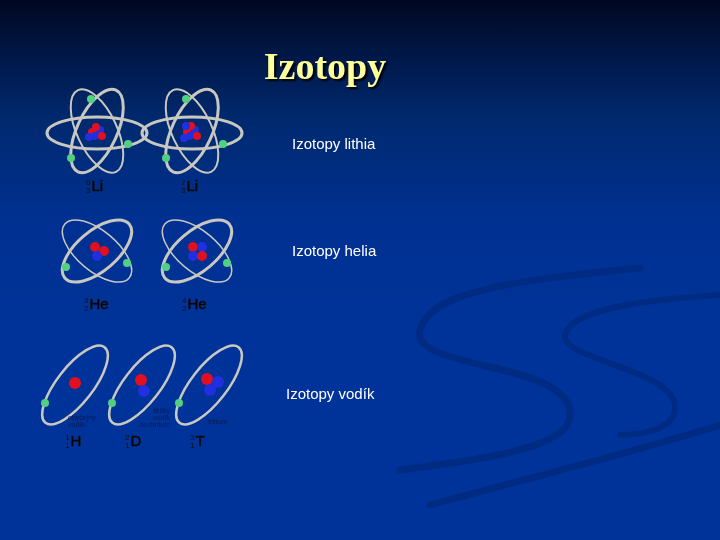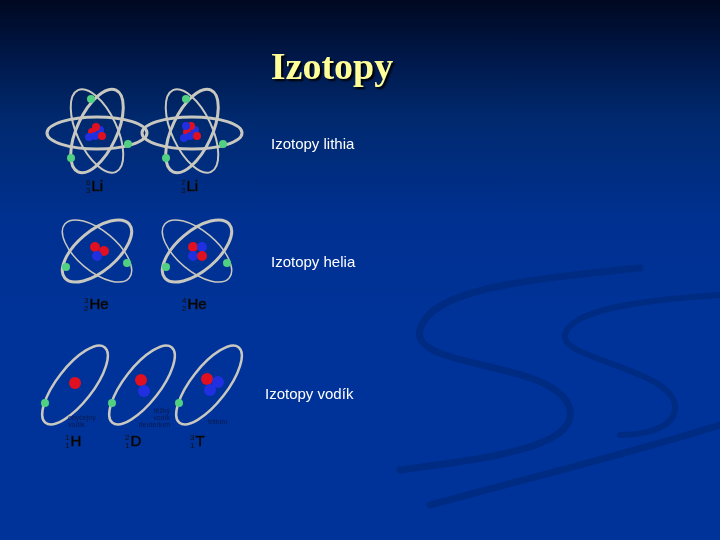--- a/index.html
+++ b/index.html
@@ -4,27 +4,28 @@
 <style>
   html, body { margin:0; padding:0; }
   body {
     width:720px; height:540px; overflow:hidden; position:relative;
     background: linear-gradient(180deg, #000820 0%, #001a4e 12%, #00296e 22%, #003090 40%, #003399 60%, #003399 100%);
     font-family: "Liberation Sans", sans-serif;
   }
   .slide { position:absolute; inset:0; }
   .swirls { position:absolute; left:0; top:0; width:720px; height:540px; }
   .title {
-    position:absolute; left:12px; width:640px; top:44px; text-align:center;
+    position:absolute; left:5px; width:640px; top:44px; text-align:center;
     font-family: "Liberation Serif", serif; font-weight:bold; font-size:38px;
     color:#ffff99; text-shadow: 2px 2px 2px #000;
   }
   .label {
     position:absolute; color:#ffffff; font-size:15px;
     font-family: "Liberation Sans", sans-serif;
+    margin-left: 21px;
   }
   .atom { position:absolute; }
   .iso {
     position:absolute; font-family: "Liberation Sans", sans-serif; color:#0b1440;
   }
   .iso .sym { font-size:15px; color:#000000; -webkit-text-stroke:0.6px #111; font-weight:normal; }
   .iso .nums { display:inline-block; vertical-align:middle; font-size:8px; line-height:8px; color:#111; text-align:right; margin-right:1px; }
   .small-note { position:absolute; font-size:7px; color:#0a1a50; line-height:7px; text-align:right; }
 </style>
 </head>
@@ -109,21 +110,21 @@
     <circle cx="47" cy="46" r="5" fill="#e01020"></circle>
     <circle cx="11" cy="57" r="4" fill="#50d080"></circle>
     <circle cx="72" cy="53" r="4" fill="#50d080"></circle>
   </svg>
   <div class="iso" style="left:84px;top:295px">
     <span class="nums"><span>3</span><br><span>2</span></span><span class="sym">He</span>
   </div>
   <div class="iso" style="left:182px;top:295px">
     <span class="nums"><span>4</span><br><span>2</span></span><span class="sym">He</span>
   </div>
-  <div class="label" style="left:271px;top:253px">Izotopy helia</div>
+  <div class="label" style="left:271px;top:242px">Izotopy helia</div>
 
   <svg class="atom" style="left:38px;top:340px" width="75" height="90" viewBox="0 0 75 90">
     <ellipse cx="37" cy="45" rx="18" ry="48" transform="rotate(38 37 45)" fill="none" stroke="#c8c8c0" stroke-width="2.5"></ellipse>
     <circle cx="37" cy="43" r="6" fill="#e01020"></circle>
     <circle cx="7" cy="63" r="4" fill="#50d080"></circle>
   </svg>
   <svg class="atom" style="left:105px;top:340px" width="75" height="90" viewBox="0 0 75 90">
     <ellipse cx="37" cy="45" rx="18" ry="48" transform="rotate(38 37 45)" fill="none" stroke="#c8c8c0" stroke-width="2.5"></ellipse>
     <circle cx="36" cy="40" r="6" fill="#e01020"></circle>
     <circle cx="39" cy="51" r="6" fill="#2030e0"></circle>

